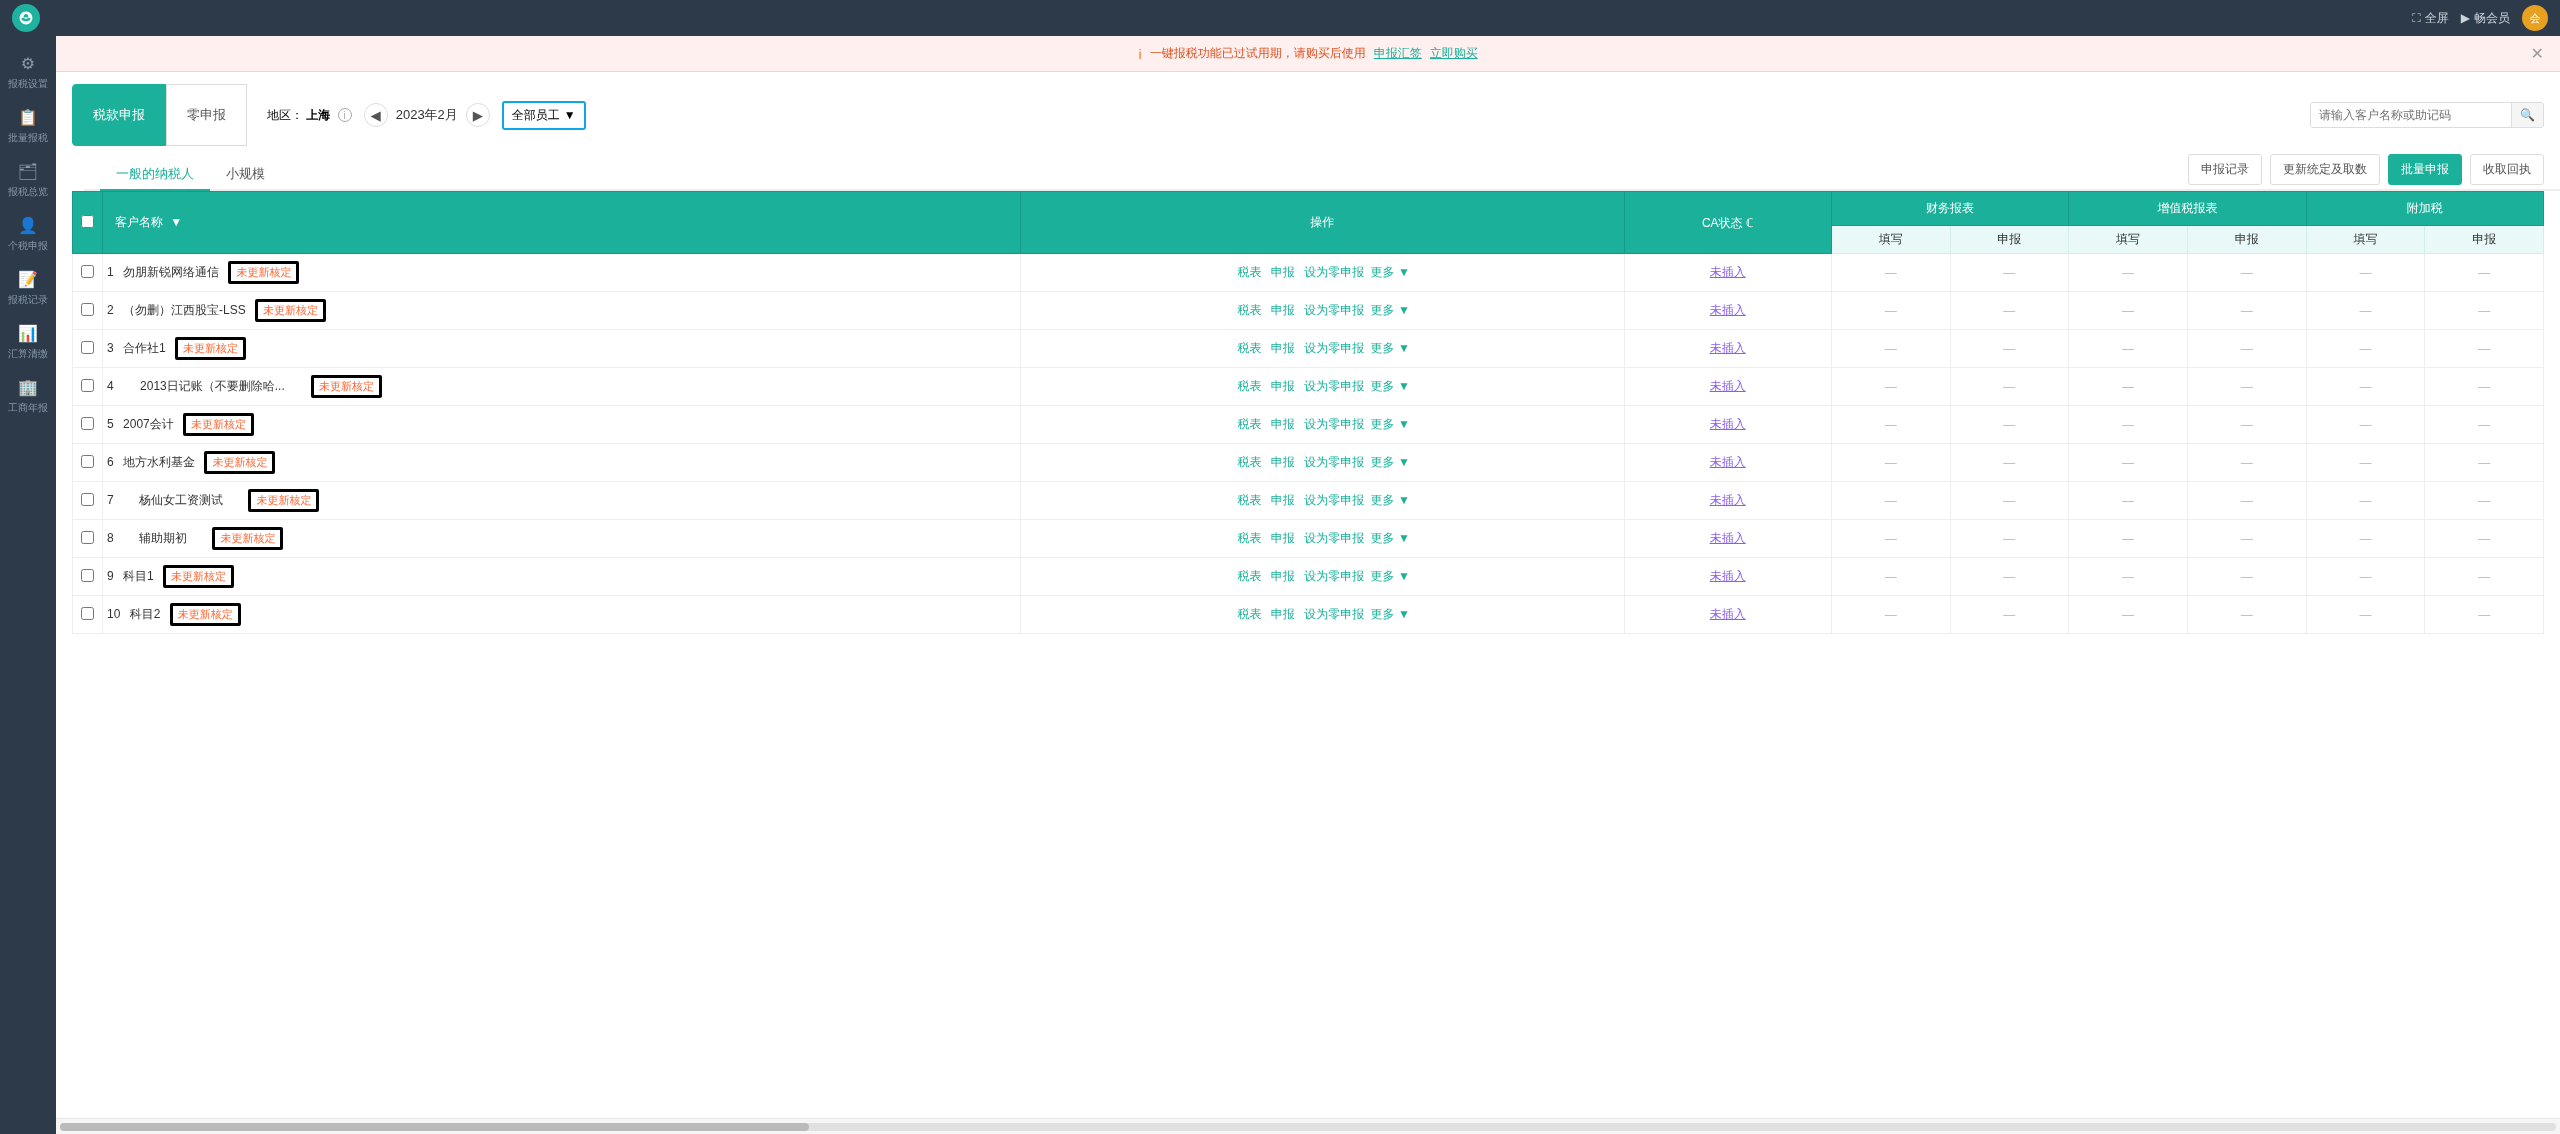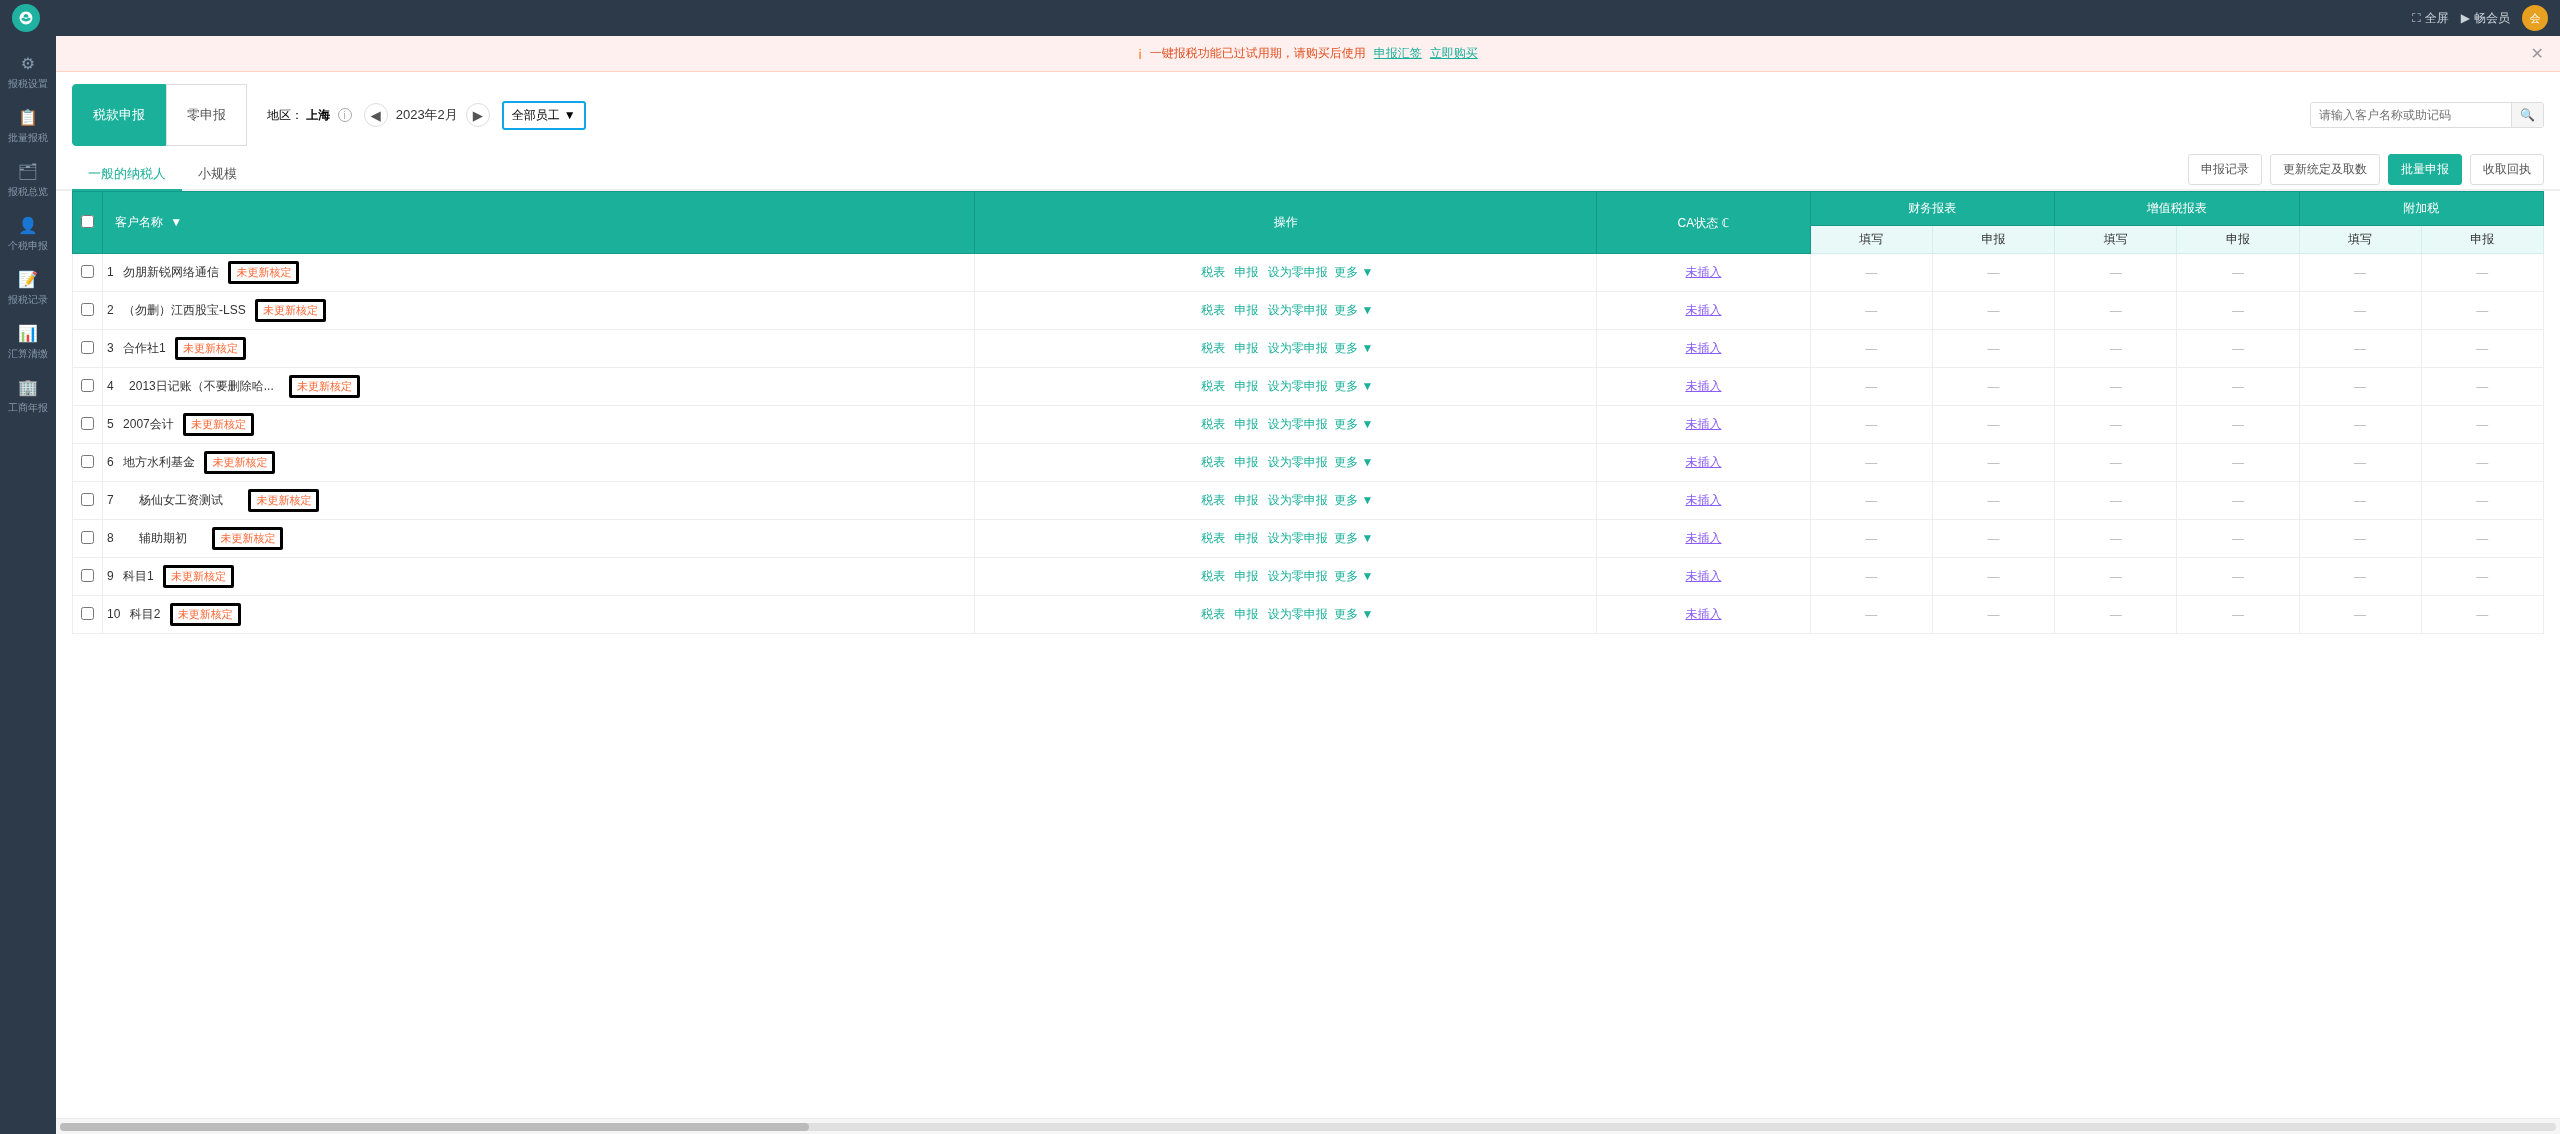--- a/index.html
+++ b/index.html
@@ -170,21 +170,21 @@
             <span>▼</span>
           </div>
         </div>
 
         <div class="search-box" style="margin-left: auto;">
           <input type="text" placeholder="请输入客户名称或助记码" style="">
           <div class="search-btn">🔍</div>
         </div>
       </div>
 
-      <div style="display: flex; align-items: flex-end; padding: 8px 16px 0; border-bottom: 2px solid #eee;">
+      <div style="display: flex; align-items: flex-end; padding: 8px 16px 0; border-bottom: 2px solid #eee; margin-left: 28px;">
         <div style="display: flex; gap: 0; flex: 1;">
           <div class="taxpayer-tab active" style="padding: 6px 16px; cursor: pointer; font-size: 13px; color: #1ab09a; border-bottom: 2px solid #1ab09a; margin-bottom: -2px;">一般的纳税人</div>
           <div class="taxpayer-tab" style="padding: 6px 16px; cursor: pointer; font-size: 13px; color: #555; border-bottom: 2px solid transparent; margin-bottom: -2px;">小规模</div>
         </div>
         <div class="action-buttons" style="display: flex; gap: 8px; padding-bottom: 4px;">
           <button class="action-btn">申报记录</button>
           <button class="action-btn">更新统定及取数</button>
           <button class="action-btn primary">批量申报</button>
           <button class="action-btn">收取回执</button>
         </div>
@@ -286,21 +286,21 @@
       <td class="dash">—</td>
       <td class="dash">—</td>
       <td class="dash">—</td>
     </tr>
               <tr>
       <td class="checkbox-cell">
         <input type="checkbox" style="">
       </td>
       <td class="name-col">
         <span>4</span>
-        <span style="margin: 0 12px;">2013日记账（不要删除哈...</span>
+        <span style="margin: 0 23px;">2013日记账（不要删除哈...</span>
         <span class="status-badge">未更新核定</span>
       </td>
       <td>
         <span class="op-link">税表</span>
         <span class="op-link">申报</span>
         <span class="op-link">设为零申报</span>
         <span class="op-more">更多 ▼</span>
       </td>
       <td class="ca-status">未插入</td>
       <td class="dash">—</td>

